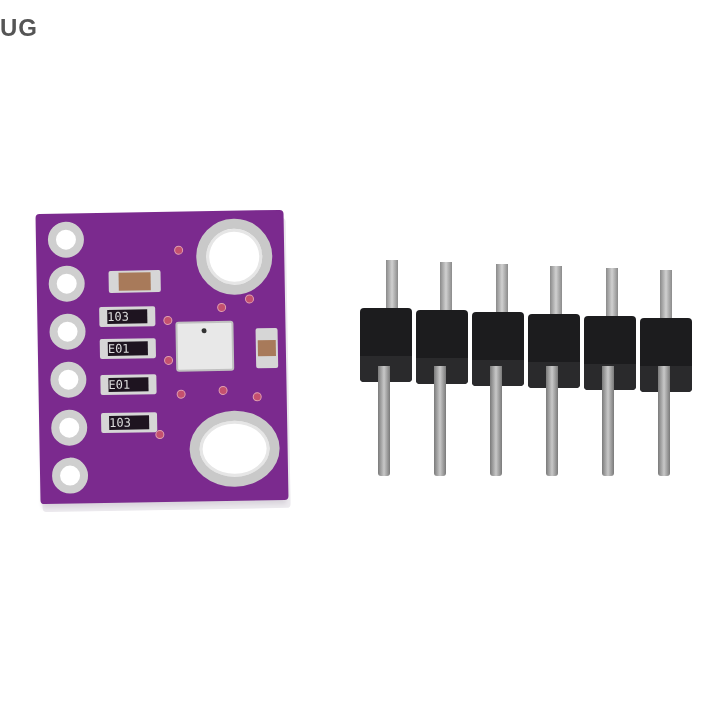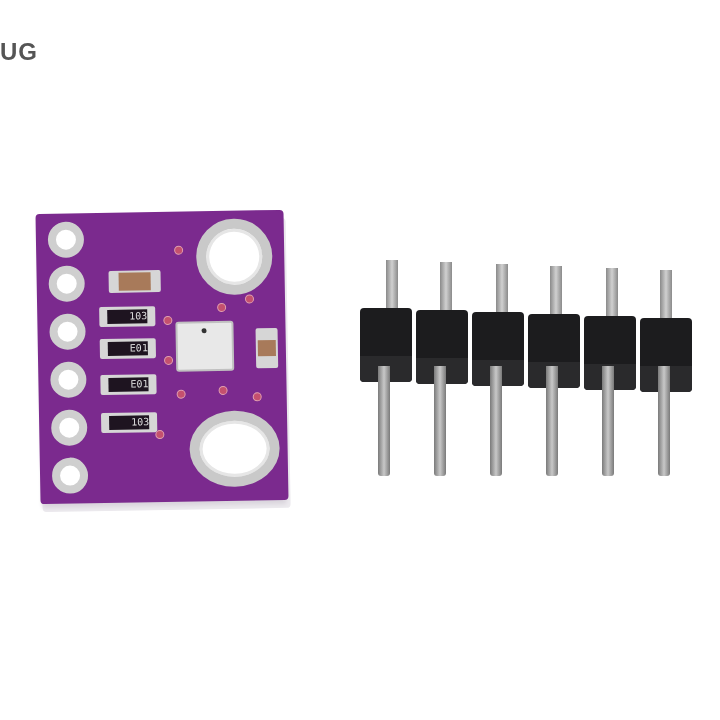--- a/index.html
+++ b/index.html
@@ -1,22 +1,22 @@
 <!DOCTYPE html>
 <html><head>
 <meta charset="utf-8">
 <style>
   html, body { margin:0; padding:0; }
   body { width:720px; height:720px; background:#ffffff; position:relative; overflow:hidden; font-family:"Liberation Sans", sans-serif; }
-  .watermark { position:absolute; left:0; top:14px; font-size:24px; font-weight:bold; color:#555; letter-spacing:1px;margin-top:24px; }
+  .watermark { position:absolute; left:0; top:14px; font-size:24px; font-weight:bold; color:#555; letter-spacing:1px; }
   .pcb { position:absolute; left:38px; top:212px; width:248px; height:290px; background:#7b2a8e; border-radius:4px; box-shadow:0 6px 4px -2px #d9d4dc, 2px 8px 0 #eceaee; transform:rotate(-1deg); }
   .hole { position:absolute; border-radius:50%; background:#ffffff; border:10px solid #c9c9c9; box-sizing:border-box; box-shadow: inset 0 0 0 3px #e6e6e6; }
   .pad { position:absolute; width:36px; height:36px; border-radius:50%; background:#ffffff; border:8px solid #cfcfcf; box-sizing:border-box; }
   .smd { position:absolute; background:#d6d6d6; border-radius:2px; }
-  .smd .body { position:absolute; left:8px; right:8px; top:3px; bottom:3px; background:#1e1420; color:#ddd; font-size:10px; font-family:"DejaVu Sans Mono", monospace; text-align:right; line-height:14px; }
+  .smd .body { position:absolute; left:8px; right:8px; top:3px; bottom:3px; background:#1e1420; color:#ddd; font-size:12px; font-family:"DejaVu Sans Mono", monospace; text-align:left; line-height:14px; }
   .cap { position:absolute; background:#d6d6d6; border-radius:2px; }
   .cap .body { position:absolute; left:10px; right:10px; top:2px; bottom:2px; background:#a87a5a; }
   .sensor { position:absolute; left:138px; top:110px; width:54px; height:46px; background:#e8e8e8; border:2px solid #c0c0c0; border-radius:3px; }
   .sensor .dot { position:absolute; left:24px; top:5px; width:5px; height:5px; border-radius:50%; background:#333; }
   .via { position:absolute; width:7px; height:7px; border-radius:50%; background:#c4506e; border:1px solid #e0a0b0; }
   .header { position:absolute; left:356px; top:256px; width:340px; height:230px; }
   .pin-top { position:absolute; width:12px; height:50px; background:linear-gradient(90deg,#8a8a8a,#d0d0d0,#8a8a8a); top:5px; }
   .pin-bot { position:absolute; width:12px; height:110px; background:linear-gradient(90deg,#7a7a7a,#c8c8c8,#7a7a7a); top:110px; border-radius:0 0 3px 3px; }
   .block { position:absolute; top:52px; width:52px; height:74px; background:#1c1c1e; border-radius:4px; }
   .block .lower { position:absolute; left:0; right:0; bottom:0; height:26px; background:#2a2a2c; border-radius:0 0 4px 4px; }

